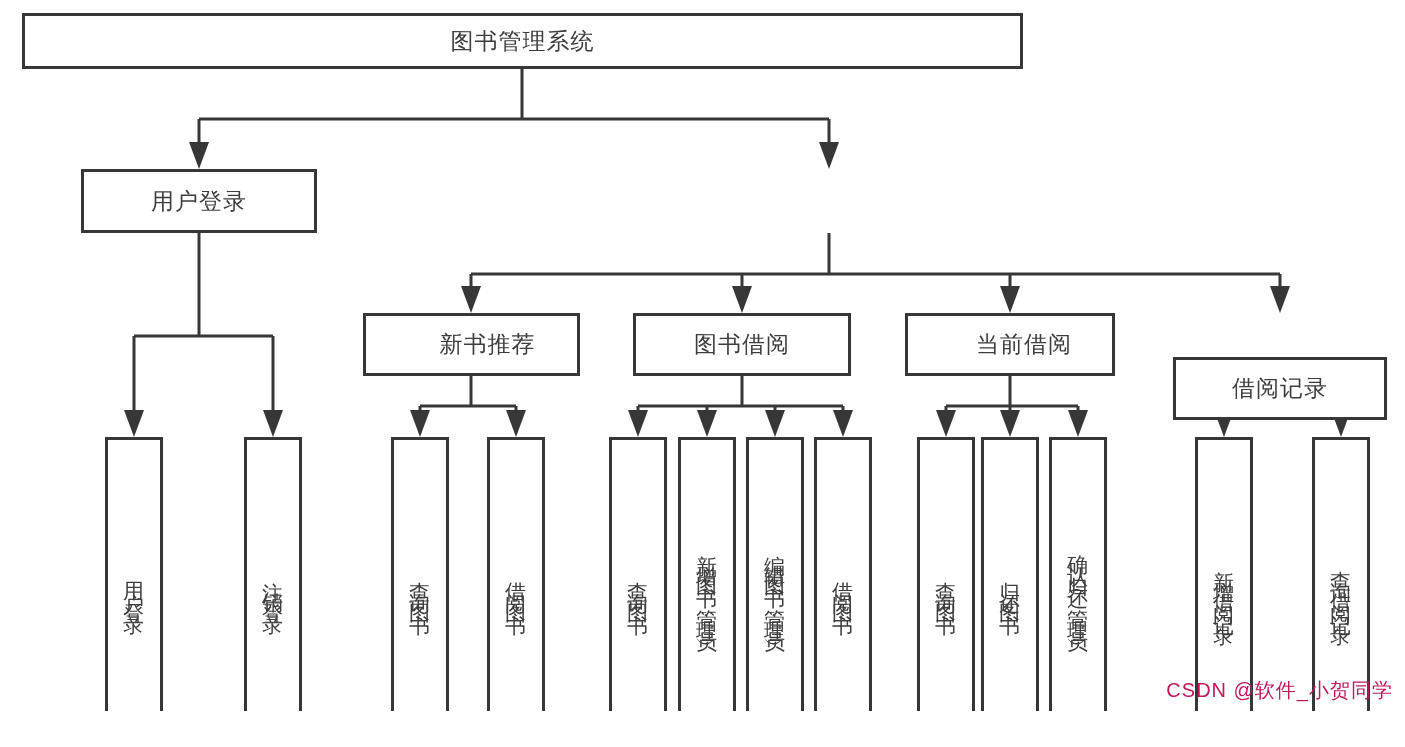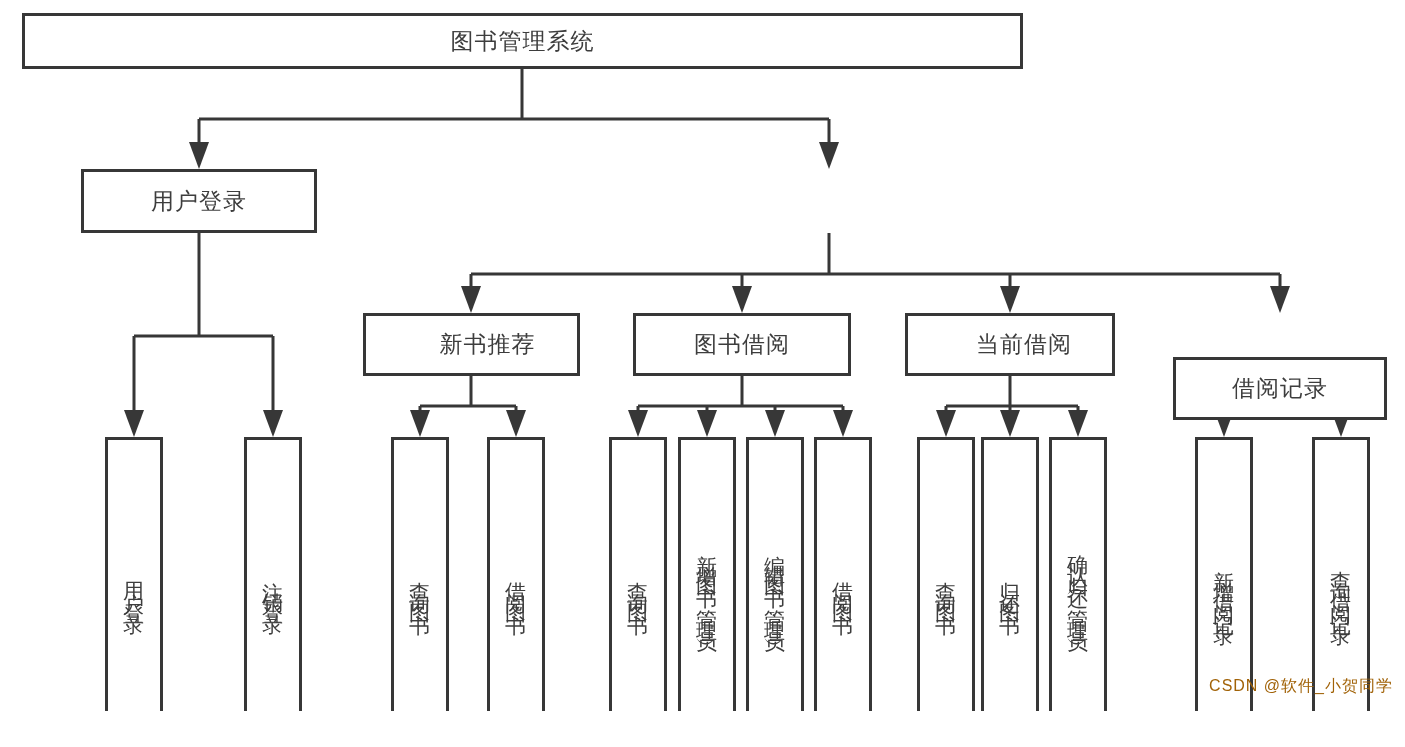--- a/index.html
+++ b/index.html
@@ -33,23 +33,23 @@
     display: block;
     writing-mode: vertical-rl;
     text-orientation: mixed;
     font-size: 21px;
     letter-spacing: 11px;
     line-height: 1;
   }
   .watermark {
     position: absolute;
     right: 12px;
-    bottom: 14px;
-    font-size: 16px;
-    color: #a16207;
+    bottom: 7px;
+    font-size: 20px;
+    color: #be185d;
     letter-spacing: 1px;
     z-index: 3;
     white-space: nowrap;
   }
 </style>
 </head>
 <body>
 
 <div class="canvas">
 

